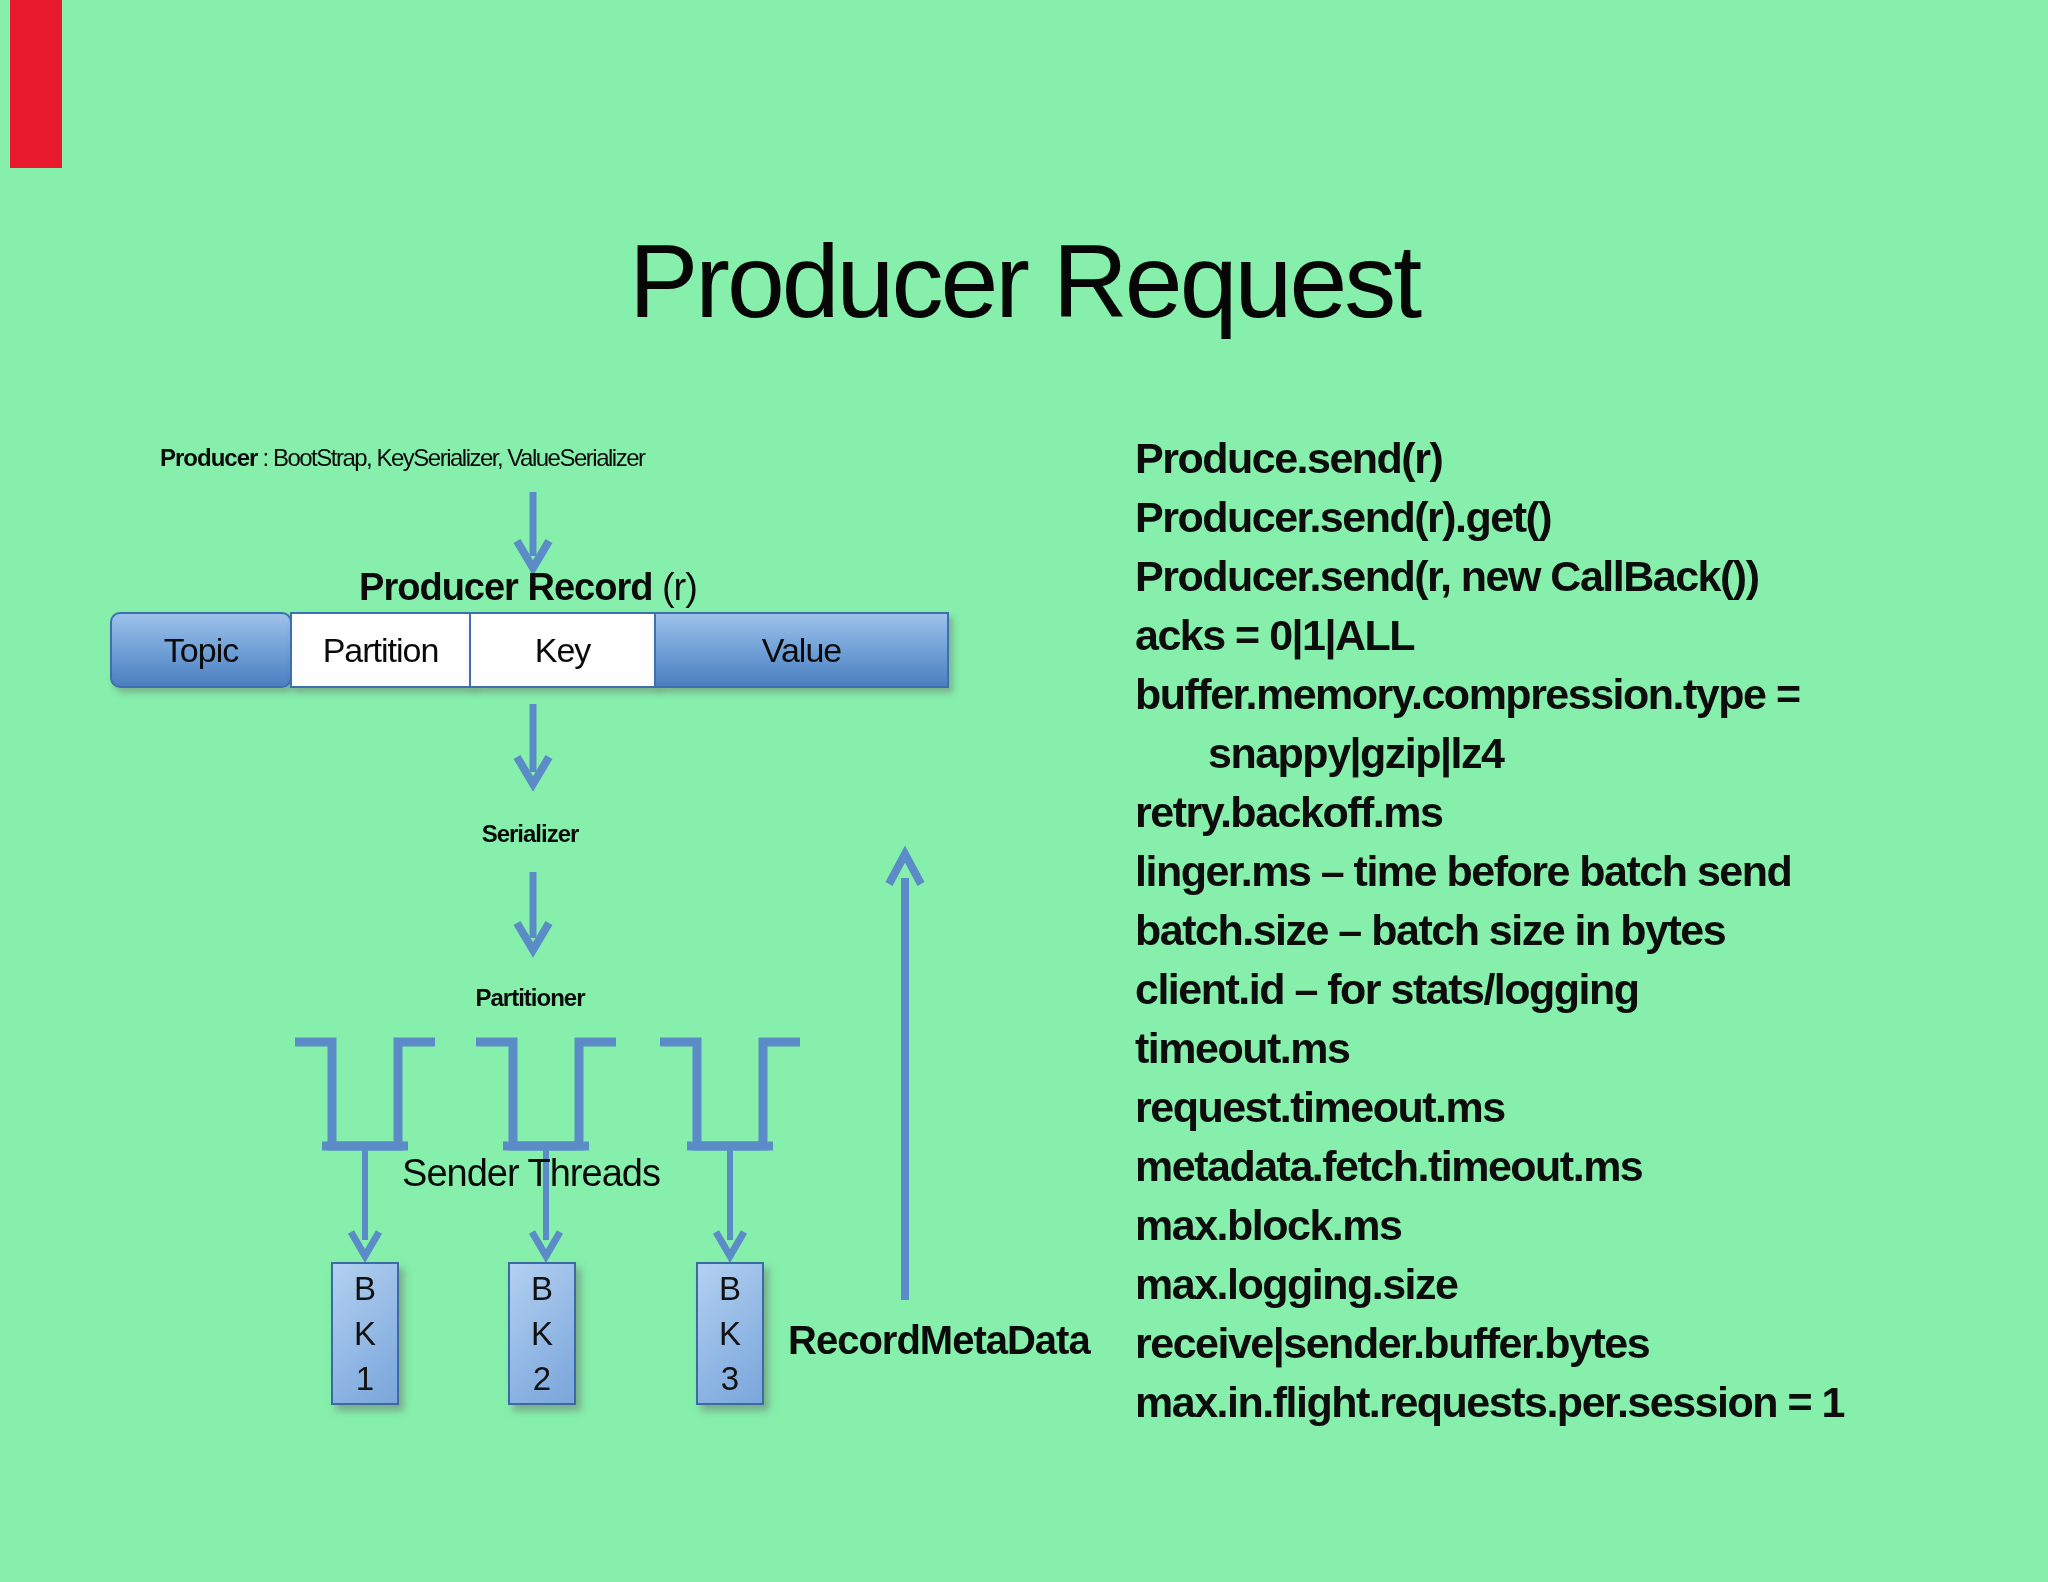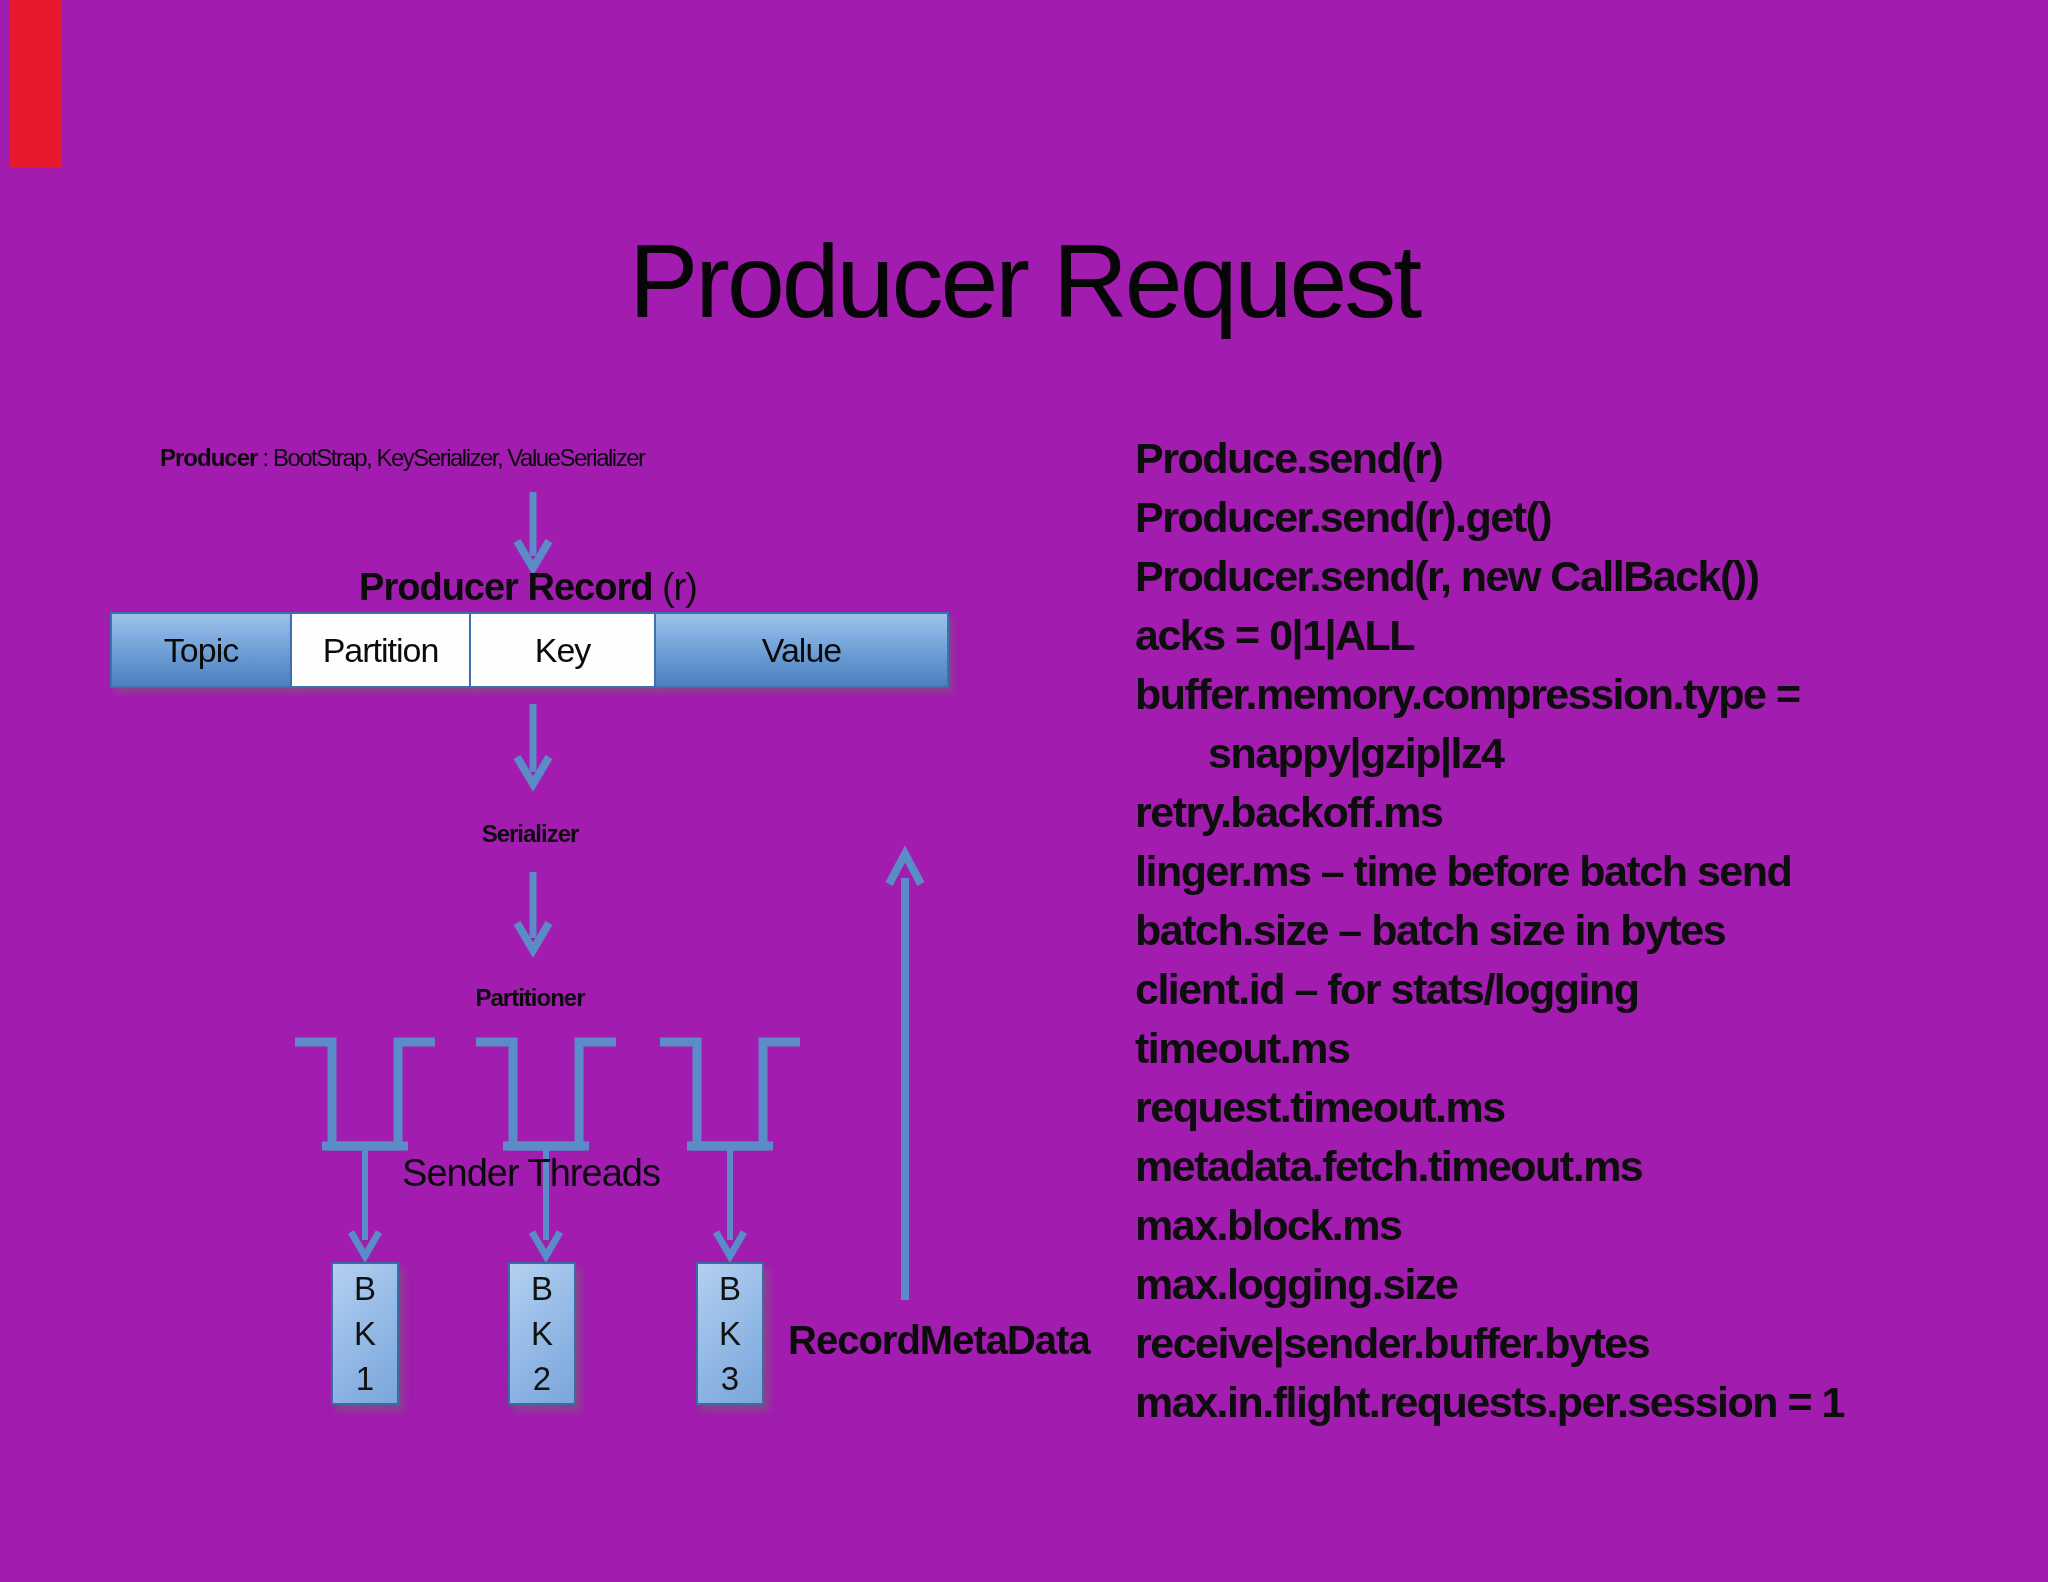--- a/index.html
+++ b/index.html
@@ -1,32 +1,32 @@
 <!DOCTYPE html>
 <html><head>
 <meta charset="utf-8">
 <style>
   html,body{margin:0;padding:0;background:#ffffff;}
-  .slide{position:relative;width:2048px;height:1582px;background:#a21caf;overflow:hidden;
+  .slide{position:relative;width:2048px;height:1582px;background:#86efac;overflow:hidden;
          font-family:"Liberation Sans",sans-serif;color:#0b0b0b;}
   .abs{position:absolute;}
   .red-marker{left:10px;top:0;width:52px;height:168px;background:#e8182d;}
   .title{left:0;top:222px;width:2048px;text-align:center;font-size:104px;line-height:1.15;
          letter-spacing:-3px;color:#060606;}
   .producer-caption{left:160px;top:436px;font-size:24px;line-height:44px;letter-spacing:-1.5px;white-space:pre;}
   .producer-caption b{letter-spacing:-1px;}
   .producer-record{left:278px;top:566px;width:500px;text-align:center;font-size:38px;letter-spacing:-1px;white-space:pre;}
   .producer-record .bld{font-weight:bold;}
   .record-bar{left:110px;top:612px;width:845px;height:76px;display:flex;}
   .seg{box-sizing:border-box;border:2px solid #3e6fae;display:flex;align-items:center;justify-content:center;
        font-size:34px;letter-spacing:-1px;box-shadow:4px 5px 6px rgba(110,110,110,.45);}
   .seg+.seg{margin-left:-2px;}
   .seg.blue{background:linear-gradient(180deg,#9dc2ea 0%,#6e9fd6 52%,#4d7fc0 100%);}
   .seg.white{background:#fefefe;}
-  .seg-topic{width:182px;} .seg-partition{width:181px;} .seg-key{width:187px;} .seg-value{width:295px;}
+  .seg-topic{width:182px;border-radius:10px;} .seg-partition{width:181px;} .seg-key{width:187px;} .seg-value{width:295px;}
   .mid-label{width:300px;text-align:center;font-size:24px;font-weight:bold;letter-spacing:-1px;}
   .serializer{left:380px;top:820px;}
   .partitioner{left:380px;top:984px;}
   .sender-threads{left:381px;top:1152px;width:300px;text-align:center;font-size:38px;font-weight:normal;letter-spacing:-1px;}
   .bk{width:68px;height:143px;box-sizing:border-box;border:2px solid #3c6ba3;
       background:linear-gradient(135deg,#b3d0f0 0%,#8fb6e4 60%,#7aa6da 100%);
       box-shadow:5px 6px 7px rgba(110,110,110,.5);
       display:flex;flex-direction:column;align-items:center;justify-content:center;top:1262px;}
   .bk div{font-size:33px;line-height:45px;color:#111;}
   .bk1{left:331px;} .bk2{left:508px;} .bk3{left:696px;}

